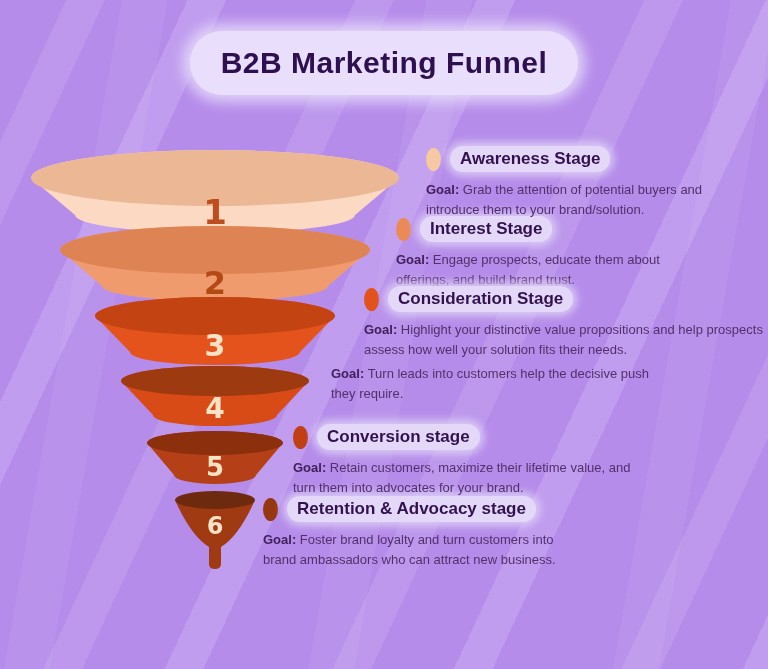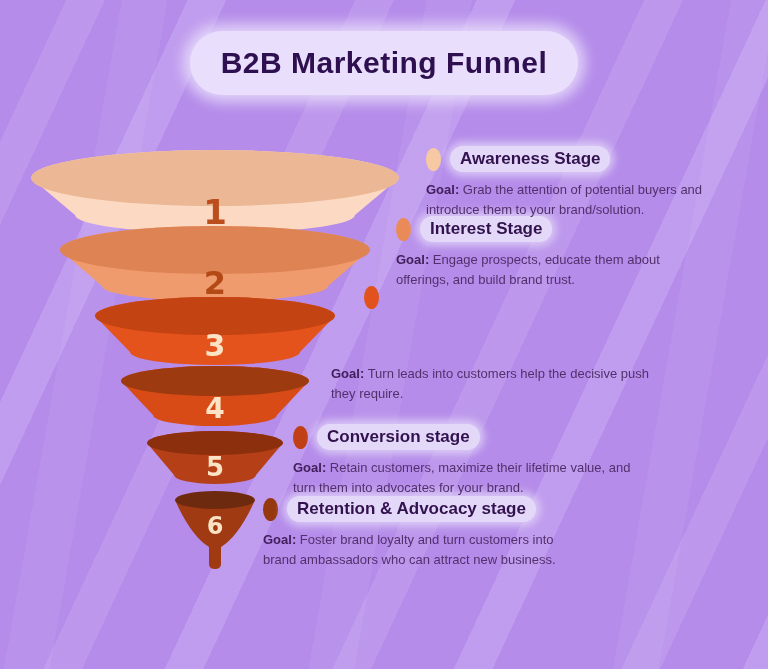--- a/index.html
+++ b/index.html
@@ -108,21 +108,23 @@
     <div class="legend-head">
       <span class="bullet" style="background: rgb(246, 201, 163);"></span>
       <span class="hl">Awareness Stage</span>
     </div>
     <p class="goal"><b>Goal:</b> <span>Grab the attention of potential buyers and introduce them to your brand/solution.</span></p>
   </div>
 
   <div class="legend-block" style="left:364px;top:286px;width:400px">
     <div class="legend-head">
       <span class="bullet" style="background: rgb(225, 82, 29);"></span>
+      <span class="hl">Consideration Stage</span>
     </div>
+    <p class="goal"><b>Goal:</b> <span>Highlight your distinctive value propositions and help prospects assess how well your solution fits their needs.</span></p>
   </div>
 
   <div class="legend-block" style="left:331px;top:356px;width:330px">
     <p class="goal"><b>Goal:</b> <span>Turn leads into customers help the decisive push they require.</span></p>
   </div>
 
   <div class="legend-block" style="left:263px;top:496px;width:300px">
     <div class="legend-head">
       <span class="bullet" style="background: rgb(150, 56, 15);"></span>
       <span class="hl">Retention &amp;  Advocacy stage</span>

